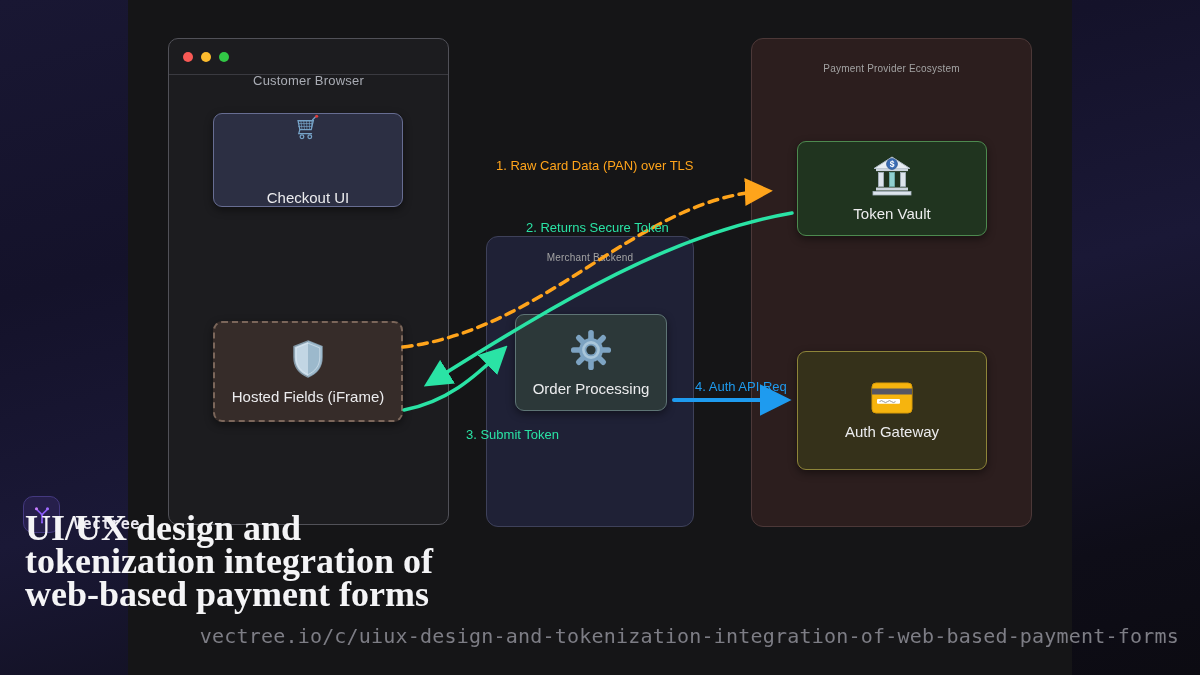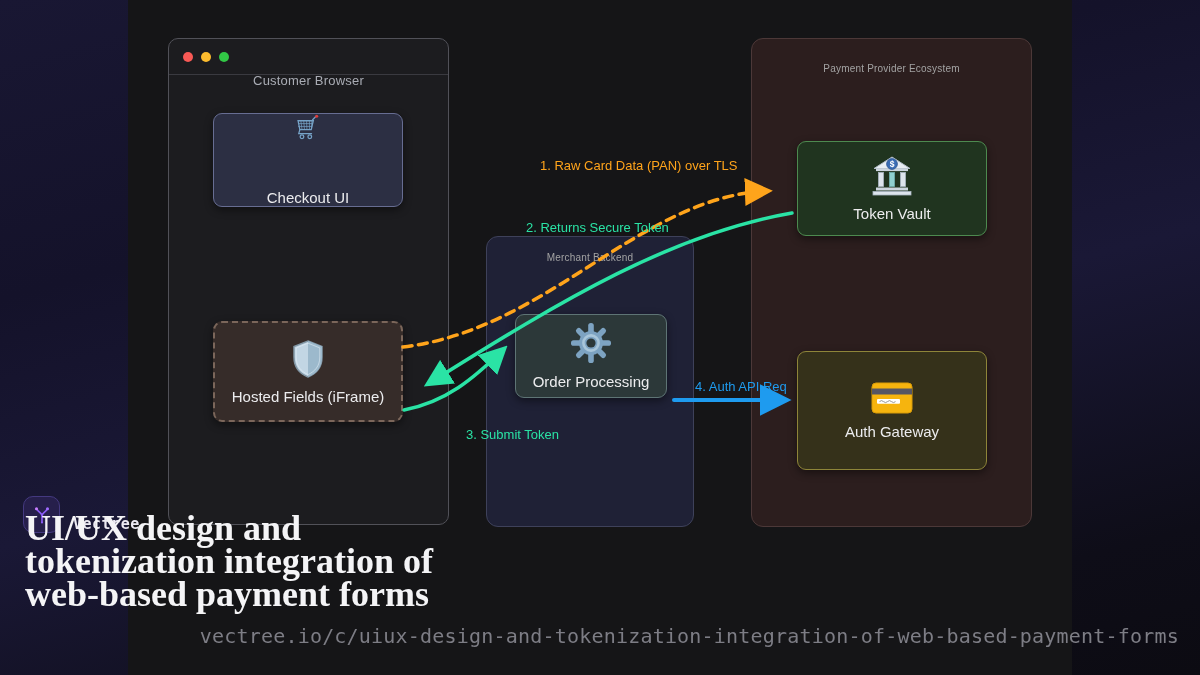--- a/index.html
+++ b/index.html
@@ -25,29 +25,29 @@
     border:1px solid #4c3838;padding-top:24px;}
   .container-label{text-align:center;font-size:10px;color:#a3a3a3;letter-spacing:.2px;}
 
   
   .node{position:absolute;box-sizing:border-box;border-radius:9px;
     display:flex;flex-direction:column;align-items:center;justify-content:center;
     gap:9px;box-shadow:0 3px 8px rgba(0,0,0,.45);}
   .node-label{font-size:15px;color:#ececee;white-space:nowrap;}
   .node-checkout{left:213px;top:113px;width:190px;height:94px;background:#2c2f43;border:1.5px solid #676d92;gap:48px;}
   .node-hosted{left:213px;top:321px;width:190px;height:101px;background:#362c29;border:2px dashed #7b665a;}
-  .node-order{left:515px;top:314px;width:152px;height:84px;background:#2c3839;border:1.5px solid #5e7475;}
+  .node-order{left:515px;top:314px;width:152px;height:97px;background:#2c3839;border:1.5px solid #5e7475;}
   .node-token{left:797px;top:141px;width:190px;height:95px;background:#20341f;border:1.5px solid #4d8a4f;}
   .node-auth{left:797px;top:351px;width:190px;height:119px;background:#35311a;border:1.5px solid #8e8539;}
   .icon{display:block;}
 
   
   #edges{position:absolute;left:0;top:0;width:1200px;height:675px;pointer-events:none;}
   .edge-label{position:absolute;font-size:13px;white-space:nowrap;}
-  .el-1{left:540px;top:158px;color:#ffa41b;text-align:right;}
+  .el-1{left:496px;top:158px;color:#ffa41b;text-align:right;}
   .el-2{left:526px;top:220px;color:#2ae3a5;}
   .el-3{left:426px;top:427px;color:#2ae3a5;margin-left:40px;}
   .el-4{left:695px;top:379px;color:#1e9bef;}
 
   
   .brand-row{left:23px;top:496px;display:flex;align-items:flex-end;gap:13px;}
   .logo-badge{width:37px;height:37px;border-radius:10px;background:#261f4b;
     border:1px solid #443980;display:flex;align-items:center;justify-content:center;box-sizing:border-box;}
   .brand-name{font-family:"DejaVu Sans Mono",monospace;font-weight:bold;
     font-size:15px;color:#eceaf2;letter-spacing:.5px;}

